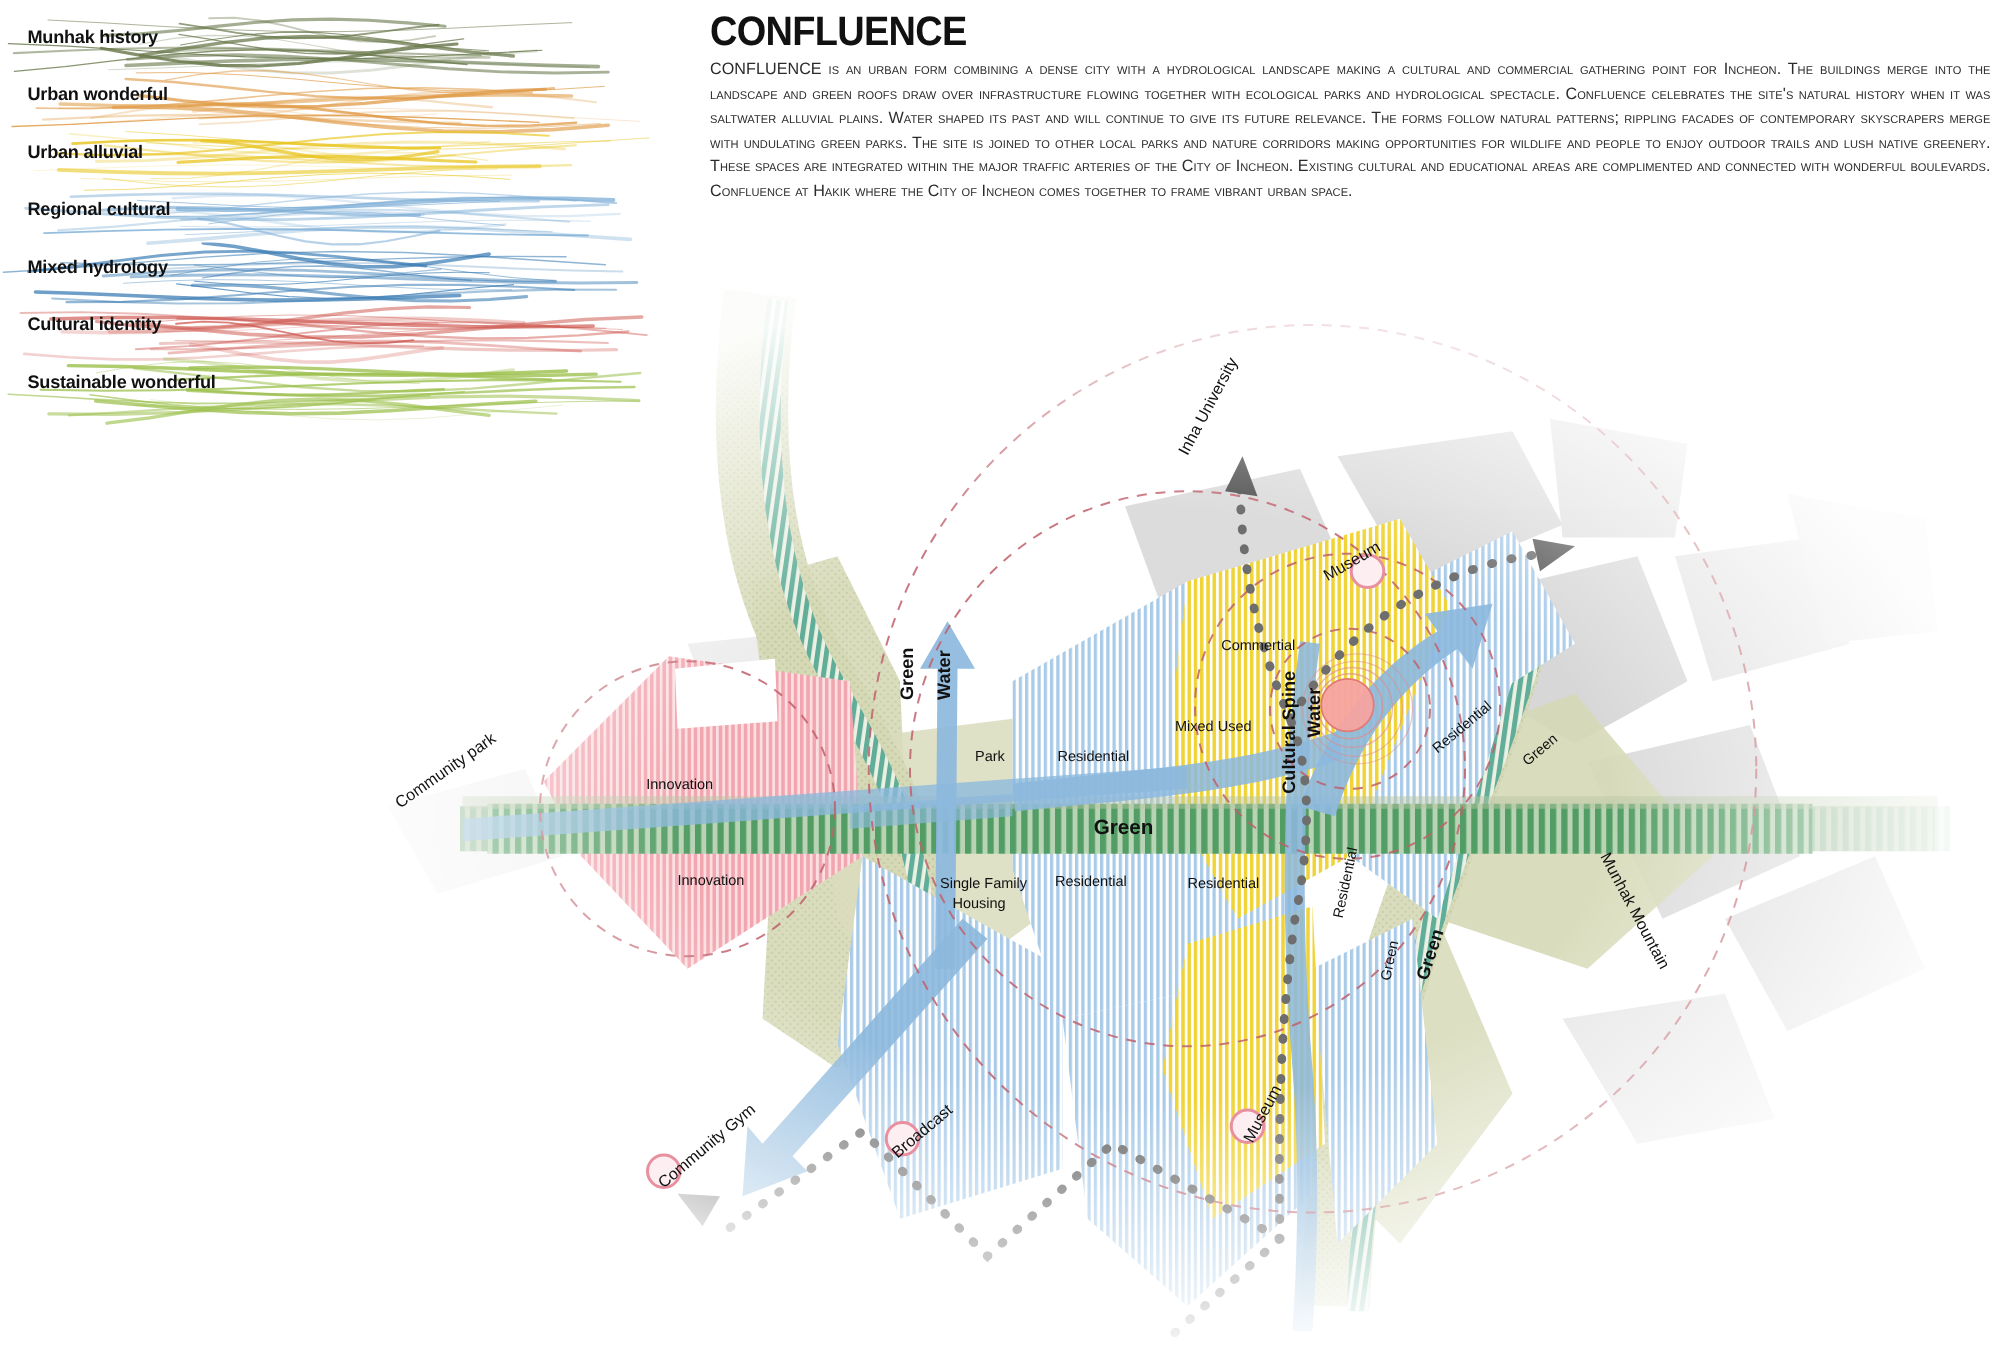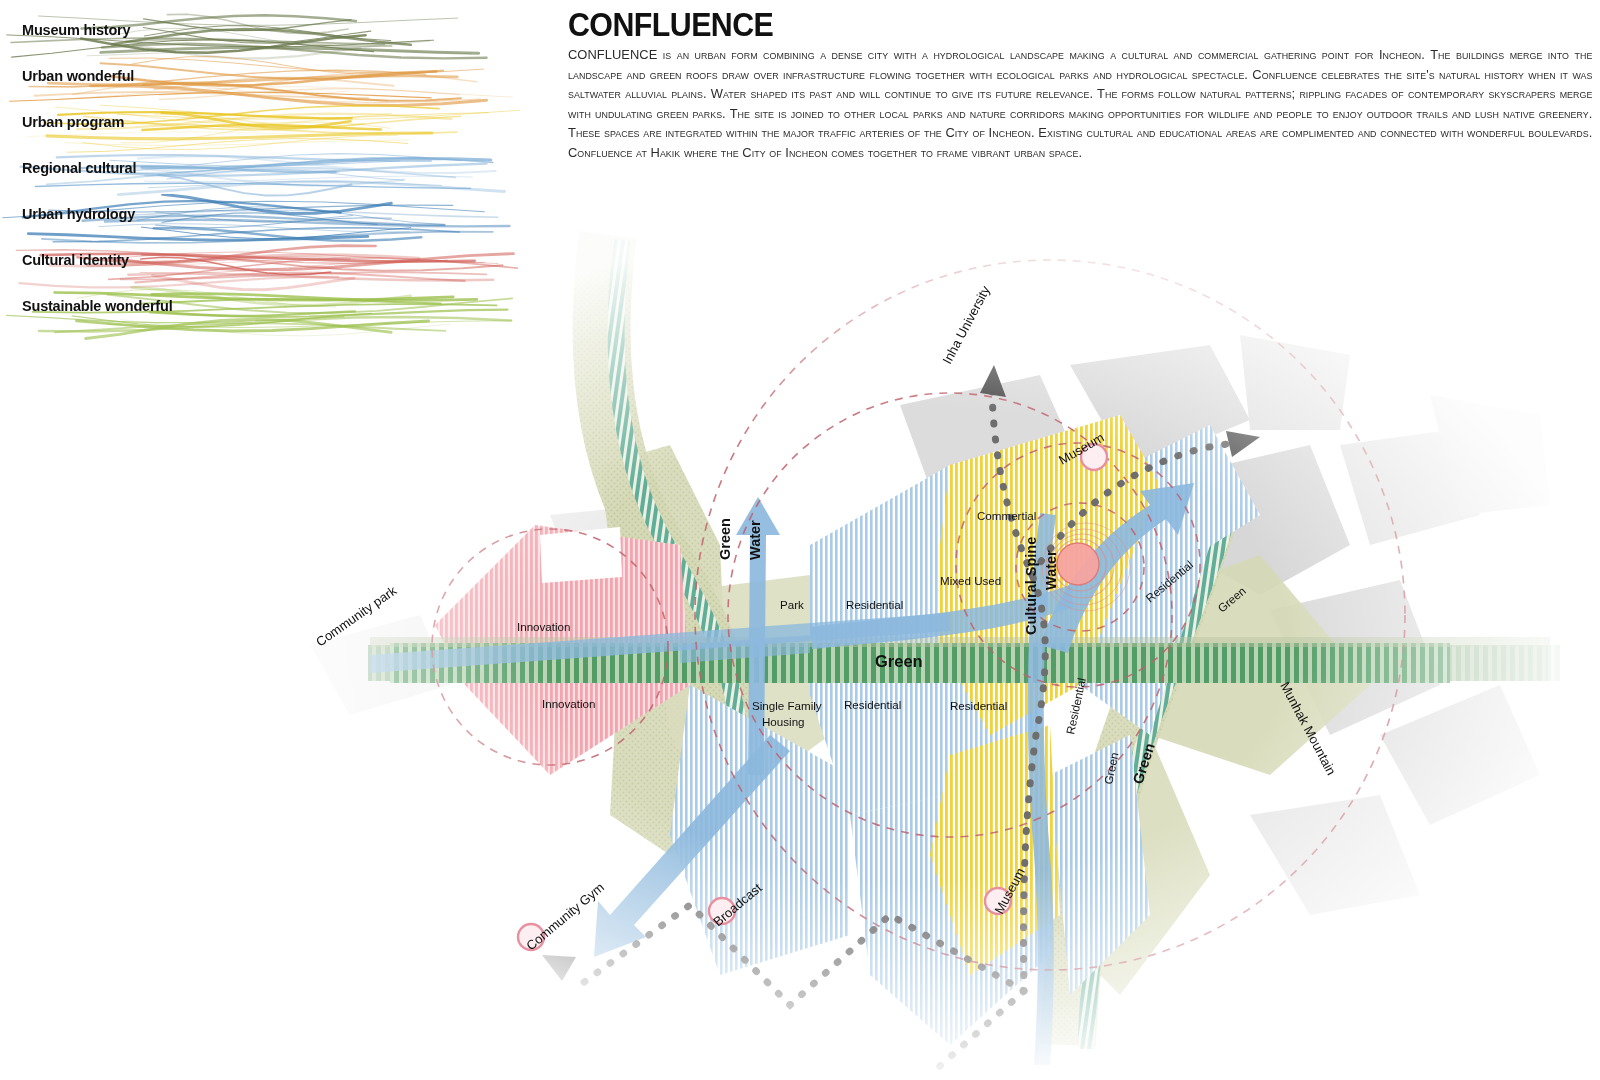--- a/index.html
+++ b/index.html
@@ -50,21 +50,21 @@
         <path d="M38.4,6.0 L85.0,8.4 L131.5,11.2 L178.1,13.6 L224.7,15.1 L271.2,15.3 L317.8,14.3 L364.4,12.4 L411.0,10.1 L457.5,8.1" fill="none" stroke="#6b7a4e" stroke-width="0.76" stroke-opacity="0.59" stroke-linecap="round"></path>
         <path d="M125.7,31.5 L155.2,30.0 L184.8,29.3 L214.4,29.6 L243.9,30.8 L273.5,32.4 L303.0,34.2 L332.6,35.5 L362.2,36.1 L391.7,36.0" fill="none" stroke="#6b7a4e" stroke-width="1.86" stroke-opacity="0.39" stroke-linecap="round"></path>
         <path d="M167.3,4.6 L187.4,4.2 L207.5,6.4 L227.6,10.5 L247.7,15.6 L267.8,20.1 L287.9,23.0 L308.0,23.7 L328.0,22.1 L348.1,18.9" fill="none" stroke="#6b7a4e" stroke-width="1.56" stroke-opacity="0.39" stroke-linecap="round"></path>
         <path d="M112.3,34.2 L145.4,29.0 L178.6,24.1 L211.7,20.5 L244.9,19.1 L278.0,20.2 L311.2,23.3 L344.4,27.5 L377.5,31.7 L410.7,34.8" fill="none" stroke="#6b7a4e" stroke-width="2.66" stroke-opacity="0.75" stroke-linecap="round"></path>
         <path d="M111.3,25.4 L139.0,20.7 L166.7,18.3 L194.4,18.7 L222.1,21.6 L249.8,26.2 L277.5,31.1 L305.2,35.1 L332.8,37.3 L360.5,37.3" fill="none" stroke="#6b7a4e" stroke-width="0.91" stroke-opacity="0.31" stroke-linecap="round"></path>
         <path d="M100.8,42.4 L142.8,40.5 L184.8,38.8 L226.8,37.6 L268.7,37.4 L310.7,38.0 L352.7,39.2 L394.7,40.8 L436.7,42.3 L478.7,43.3" fill="none" stroke="#6b7a4e" stroke-width="2.95" stroke-opacity="0.62" stroke-linecap="round"></path>
         <path d="M11.1,32.5 L52.5,30.6 L94.0,29.0 L135.5,28.2 L177.0,28.3 L218.5,29.1 L260.0,30.5 L301.5,32.1 L343.0,33.4 L384.5,34.2" fill="none" stroke="#6b7a4e" stroke-width="1.73" stroke-opacity="0.53" stroke-linecap="round"></path>
         <path d="M87.1,45.8 L129.8,44.3 L172.5,42.5 L215.2,40.8 L257.9,39.6 L300.6,39.2 L343.3,39.6 L386.0,40.8 L428.7,42.3 L471.4,43.7" fill="none" stroke="#6b7a4e" stroke-width="0.53" stroke-opacity="0.45" stroke-linecap="round"></path>
         <path d="M133.1,34.8 L166.0,40.5 L198.9,45.4 L231.9,48.2 L264.8,48.4 L297.7,46.1 L330.6,42.0 L363.5,37.2 L396.4,33.1 L429.3,30.6" fill="none" stroke="#6b7a4e" stroke-width="2.23" stroke-opacity="0.22" stroke-linecap="round"></path>
       </svg>
-      <div class="legend-label">Museum history</div>
+      <div class="legend-label">Munhak history</div>
     </div>
     <div class="legend-row">
       <svg class="legend-waves" viewBox="0 0 520 56" preserveAspectRatio="none">
         <path d="M159.4,38.8 L194.7,37.1 L229.9,33.0 L265.2,27.6 L300.5,22.3 L335.7,18.6 L371.0,17.1 L406.3,18.2 L441.6,21.5 L476.8,25.8" fill="none" stroke="#e09a45" stroke-width="1.63" stroke-opacity="0.30" stroke-linecap="round"></path>
         <path d="M72.9,38.5 L107.8,32.6 L142.8,28.1 L177.7,26.0 L212.7,26.6 L247.6,29.7 L282.6,34.3 L317.5,39.2 L352.5,43.1 L387.4,45.1" fill="none" stroke="#e09a45" stroke-width="1.56" stroke-opacity="0.30" stroke-linecap="round"></path>
         <path d="M159.5,43.5 L192.8,41.8 L226.1,39.1 L259.4,36.3 L292.7,34.0 L326.0,32.8 L359.3,32.8 L392.6,34.1 L425.9,36.2 L459.2,38.6" fill="none" stroke="#e09a45" stroke-width="1.42" stroke-opacity="0.27" stroke-linecap="round"></path>
         <path d="M47.2,30.7 L95.3,29.9 L143.5,31.5 L191.6,34.9 L239.8,39.1 L287.9,43.1 L336.1,45.8 L384.2,46.6 L432.4,45.6 L480.5,42.9" fill="none" stroke="#e09a45" stroke-width="0.82" stroke-opacity="0.45" stroke-linecap="round"></path>
         <path d="M132.1,8.1 L159.7,3.5 L187.3,0.8 L214.9,0.6 L242.5,2.9 L270.1,6.8 L297.6,11.4 L325.2,15.4 L352.8,17.8 L380.4,18.2" fill="none" stroke="#e09a45" stroke-width="1.01" stroke-opacity="0.54" stroke-linecap="round"></path>
         <path d="M143.0,29.1 L178.3,27.3 L213.6,28.0 L249.0,30.8 L284.3,35.0 L319.6,39.4 L354.9,42.9 L390.2,44.7 L425.5,44.4 L460.9,42.2" fill="none" stroke="#e09a45" stroke-width="1.98" stroke-opacity="0.74" stroke-linecap="round"></path>
         <path d="M29.0,30.5 L73.1,31.0 L117.1,29.1 L161.2,25.5 L205.3,21.2 L249.4,17.4 L293.5,14.8 L337.6,14.2 L381.7,15.5 L425.7,18.3" fill="none" stroke="#e09a45" stroke-width="1.31" stroke-opacity="0.58" stroke-linecap="round"></path>
@@ -94,21 +94,21 @@
         <path d="M100.5,3.2 L147.1,6.1 L193.6,10.0 L240.1,13.7 L286.7,16.4 L333.2,17.5 L379.8,16.8 L426.3,14.5 L472.9,11.4 L519.4,8.3" fill="none" stroke="#e8c41c" stroke-width="0.56" stroke-opacity="0.67" stroke-linecap="round"></path>
         <path d="M55.7,5.1 L93.0,8.4 L130.3,12.7 L167.6,17.1 L204.9,20.3 L242.3,21.7 L279.6,21.0 L316.9,18.5 L354.2,15.0 L391.6,11.3" fill="none" stroke="#e8c41c" stroke-width="1.30" stroke-opacity="0.26" stroke-linecap="round"></path>
         <path d="M161.4,10.6 L182.4,12.1 L203.4,15.2 L224.4,19.1 L245.4,22.7 L266.4,25.2 L287.4,25.9 L308.4,24.9 L329.4,22.4 L350.4,19.3" fill="none" stroke="#e8c41c" stroke-width="2.59" stroke-opacity="0.72" stroke-linecap="round"></path>
         <path d="M77.1,27.2 L118.7,26.4 L160.3,23.7 L202.0,19.8 L243.6,15.9 L285.2,12.9 L326.8,11.6 L368.5,12.0 L410.1,14.1 L451.7,17.2" fill="none" stroke="#e8c41c" stroke-width="2.22" stroke-opacity="0.30" stroke-linecap="round"></path>
         <path d="M154.9,12.1 L178.1,11.6 L201.4,13.0 L224.6,15.7 L247.9,19.1 L271.2,22.3 L294.4,24.4 L317.7,25.0 L340.9,24.1 L364.2,22.0" fill="none" stroke="#e8c41c" stroke-width="1.90" stroke-opacity="0.22" stroke-linecap="round"></path>
         <path d="M117.2,12.2 L158.4,14.2 L199.7,16.0 L240.9,17.0 L282.1,17.0 L323.3,16.2 L364.6,14.8 L405.8,13.1 L447.0,11.6 L488.3,10.7" fill="none" stroke="#e8c41c" stroke-width="0.95" stroke-opacity="0.44" stroke-linecap="round"></path>
         <path d="M58.0,12.9 L90.6,11.2 L123.3,10.2 L156.0,10.0 L188.6,10.7 L221.3,12.1 L254.0,13.7 L286.6,15.1 L319.3,16.1 L351.9,16.3" fill="none" stroke="#e8c41c" stroke-width="2.07" stroke-opacity="0.82" stroke-linecap="round"></path>
         <path d="M27.0,34.6 L64.3,33.1 L101.6,31.6 L138.9,30.5 L176.2,29.9 L213.5,30.1 L250.8,30.9 L288.2,32.1 L325.5,33.3 L362.8,34.3" fill="none" stroke="#e8c41c" stroke-width="0.61" stroke-opacity="0.23" stroke-linecap="round"></path>
         <path d="M67.9,22.3 L111.1,21.2 L154.3,21.5 L197.5,23.1 L240.8,25.6 L284.0,28.2 L327.2,30.4 L370.4,31.5 L413.6,31.3 L456.8,30.1" fill="none" stroke="#e8c41c" stroke-width="1.69" stroke-opacity="0.41" stroke-linecap="round"></path>
       </svg>
-      <div class="legend-label">Urban program</div>
+      <div class="legend-label">Urban alluvial</div>
     </div>
     <div class="legend-row">
       <svg class="legend-waves" viewBox="0 0 520 56" preserveAspectRatio="none">
         <path d="M145.3,27.5 L166.7,27.3 L188.2,26.4 L209.7,25.0 L231.2,23.6 L252.6,22.4 L274.1,21.8 L295.6,21.9 L317.1,22.6 L338.6,23.7" fill="none" stroke="#7eaed6" stroke-width="2.51" stroke-opacity="0.28" stroke-linecap="round"></path>
         <path d="M56.7,9.4 L98.3,7.9 L139.9,7.0 L181.5,7.1 L223.1,8.0 L264.7,9.4 L306.3,10.9 L347.9,12.2 L389.4,13.0 L431.0,13.0" fill="none" stroke="#7eaed6" stroke-width="2.15" stroke-opacity="0.49" stroke-linecap="round"></path>
         <path d="M104.6,19.7 L137.9,20.4 L171.2,23.4 L204.5,27.7 L237.8,32.3 L271.2,35.8 L304.5,37.6 L337.8,37.3 L371.1,35.0 L404.4,31.6" fill="none" stroke="#7eaed6" stroke-width="2.12" stroke-opacity="0.26" stroke-linecap="round"></path>
         <path d="M118.3,46.6 L161.2,43.3 L204.1,39.5 L247.0,36.0 L289.9,33.9 L332.8,33.5 L375.7,34.8 L418.6,37.4 L461.5,40.6 L504.4,43.5" fill="none" stroke="#7eaed6" stroke-width="2.81" stroke-opacity="0.36" stroke-linecap="round"></path>
         <path d="M109.9,12.3 L142.1,14.0 L174.3,15.8 L206.5,17.3 L238.7,18.1 L270.9,18.1 L303.1,17.3 L335.3,15.9 L367.5,14.4 L399.7,13.1" fill="none" stroke="#7eaed6" stroke-width="0.74" stroke-opacity="0.74" stroke-linecap="round"></path>
         <path d="M141.9,19.2 L180.7,20.1 L219.4,19.7 L258.2,18.1 L297.0,15.8 L335.7,13.4 L374.5,11.5 L413.3,10.6 L452.0,10.8 L490.8,12.0" fill="none" stroke="#7eaed6" stroke-width="3.03" stroke-opacity="0.75" stroke-linecap="round"></path>
         <path d="M138.1,10.6 L177.9,8.4 L217.6,8.6 L257.3,11.0 L297.0,14.9 L336.8,19.2 L376.5,22.8 L416.2,24.8 L455.9,24.9 L495.7,23.1" fill="none" stroke="#7eaed6" stroke-width="1.96" stroke-opacity="0.25" stroke-linecap="round"></path>
@@ -138,21 +138,21 @@
         <path d="M162.6,0.3 L188.0,3.2 L213.4,7.8 L238.9,12.9 L264.3,17.0 L289.7,19.4 L315.1,19.3 L340.5,17.1 L365.9,13.4 L391.3,9.3" fill="none" stroke="#3f7fb5" stroke-width="2.96" stroke-opacity="0.74" stroke-linecap="round"></path>
         <path d="M155.6,31.0 L181.8,33.1 L208.0,33.8 L234.2,33.1 L260.4,31.2 L286.6,28.7 L312.8,26.3 L339.0,24.5 L365.2,23.8 L391.4,24.2" fill="none" stroke="#3f7fb5" stroke-width="0.75" stroke-opacity="0.76" stroke-linecap="round"></path>
         <path d="M155.4,18.1 L177.3,20.2 L199.3,22.9 L221.2,25.5 L243.1,27.3 L265.0,28.0 L286.9,27.4 L308.9,25.7 L330.8,23.5 L352.7,21.4" fill="none" stroke="#3f7fb5" stroke-width="1.03" stroke-opacity="0.43" stroke-linecap="round"></path>
         <path d="M41.8,44.8 L92.0,47.5 L142.1,48.8 L192.2,48.6 L242.3,46.8 L292.4,44.2 L342.5,41.3 L392.6,39.0 L442.7,37.7 L492.8,37.8" fill="none" stroke="#3f7fb5" stroke-width="1.78" stroke-opacity="0.46" stroke-linecap="round"></path>
         <path d="M28.4,39.6 L66.1,40.8 L103.9,42.4 L141.6,44.1 L179.3,45.4 L217.0,46.1 L254.7,45.9 L292.4,45.1 L330.1,43.8 L367.8,42.4" fill="none" stroke="#3f7fb5" stroke-width="2.89" stroke-opacity="0.75" stroke-linecap="round"></path>
         <path d="M133.6,21.0 L174.0,18.9 L214.5,17.2 L255.0,16.4 L295.5,16.5 L336.0,17.6 L376.4,19.2 L416.9,21.0 L457.4,22.4 L497.9,23.2" fill="none" stroke="#3f7fb5" stroke-width="1.56" stroke-opacity="0.27" stroke-linecap="round"></path>
         <path d="M104.9,27.5 L149.8,26.2 L194.8,25.8 L239.7,26.3 L284.7,27.6 L329.6,29.2 L374.6,30.8 L419.5,32.0 L464.5,32.4 L509.4,32.0" fill="none" stroke="#3f7fb5" stroke-width="2.40" stroke-opacity="0.49" stroke-linecap="round"></path>
         <path d="M137.0,26.2 L171.1,20.5 L205.2,15.7 L239.3,13.0 L273.5,12.8 L307.6,15.2 L341.7,19.3 L375.9,24.0 L410.0,28.1 L444.1,30.6" fill="none" stroke="#3f7fb5" stroke-width="0.69" stroke-opacity="0.62" stroke-linecap="round"></path>
         <path d="M2.7,23.8 L56.2,20.5 L109.7,16.1 L163.2,11.7 L216.7,8.5 L270.3,7.2 L323.8,8.0 L377.3,10.6 L430.8,14.2 L484.3,17.8" fill="none" stroke="#3f7fb5" stroke-width="1.14" stroke-opacity="0.59" stroke-linecap="round"></path>
       </svg>
-      <div class="legend-label">Urban hydrology</div>
+      <div class="legend-label">Mixed hydrology</div>
     </div>
     <div class="legend-row">
       <svg class="legend-waves" viewBox="0 0 520 56" preserveAspectRatio="none">
         <path d="M131.1,25.2 L159.9,25.2 L188.7,24.4 L217.5,23.0 L246.3,21.4 L275.1,20.0 L303.9,19.1 L332.7,19.0 L361.5,19.6 L390.3,20.7" fill="none" stroke="#cf5a52" stroke-width="0.79" stroke-opacity="0.25" stroke-linecap="round"></path>
         <path d="M40.6,15.2 L88.8,14.0 L137.0,13.9 L185.3,14.9 L233.5,16.5 L281.7,18.5 L330.0,20.2 L378.2,21.3 L426.4,21.5 L474.6,20.8" fill="none" stroke="#cf5a52" stroke-width="2.74" stroke-opacity="0.68" stroke-linecap="round"></path>
         <path d="M49.7,25.4 L83.0,26.1 L116.3,25.7 L149.7,24.1 L183.0,22.0 L216.3,19.8 L249.6,18.2 L283.0,17.4 L316.3,17.7 L349.6,18.8" fill="none" stroke="#cf5a52" stroke-width="2.83" stroke-opacity="0.25" stroke-linecap="round"></path>
         <path d="M19.4,43.1 L54.8,45.8 L90.3,47.4 L125.7,47.4 L161.1,46.0 L196.6,43.6 L232.0,40.8 L267.4,38.4 L302.9,36.9 L338.3,36.8" fill="none" stroke="#cf5a52" stroke-width="2.20" stroke-opacity="0.27" stroke-linecap="round"></path>
         <path d="M87.7,25.4 L124.5,24.9 L161.3,23.1 L198.1,20.5 L234.9,17.8 L271.8,15.7 L308.6,14.7 L345.4,15.0 L382.2,16.3 L419.0,18.4" fill="none" stroke="#cf5a52" stroke-width="3.07" stroke-opacity="0.32" stroke-linecap="round"></path>
         <path d="M140.8,19.0 L161.9,17.3 L183.0,18.1 L204.1,21.0 L225.2,25.3 L246.3,29.7 L267.4,33.1 L288.5,34.7 L309.6,34.3 L330.7,32.1" fill="none" stroke="#cf5a52" stroke-width="1.47" stroke-opacity="0.77" stroke-linecap="round"></path>
         <path d="M77.3,17.2 L110.4,20.9 L143.6,22.4 L176.7,21.5 L209.9,18.6 L243.0,14.5 L276.1,10.3 L309.3,7.1 L342.4,5.6 L375.6,6.0" fill="none" stroke="#cf5a52" stroke-width="2.60" stroke-opacity="0.54" stroke-linecap="round"></path>

